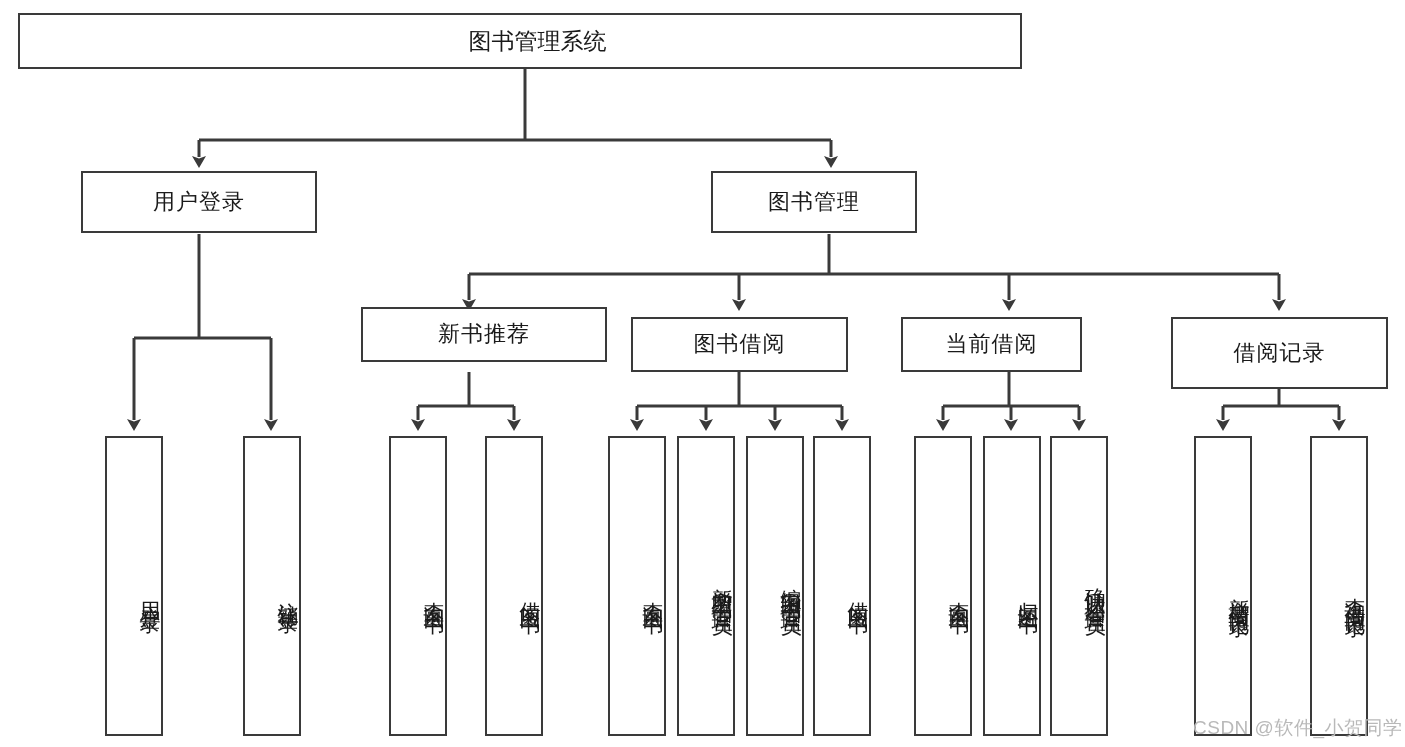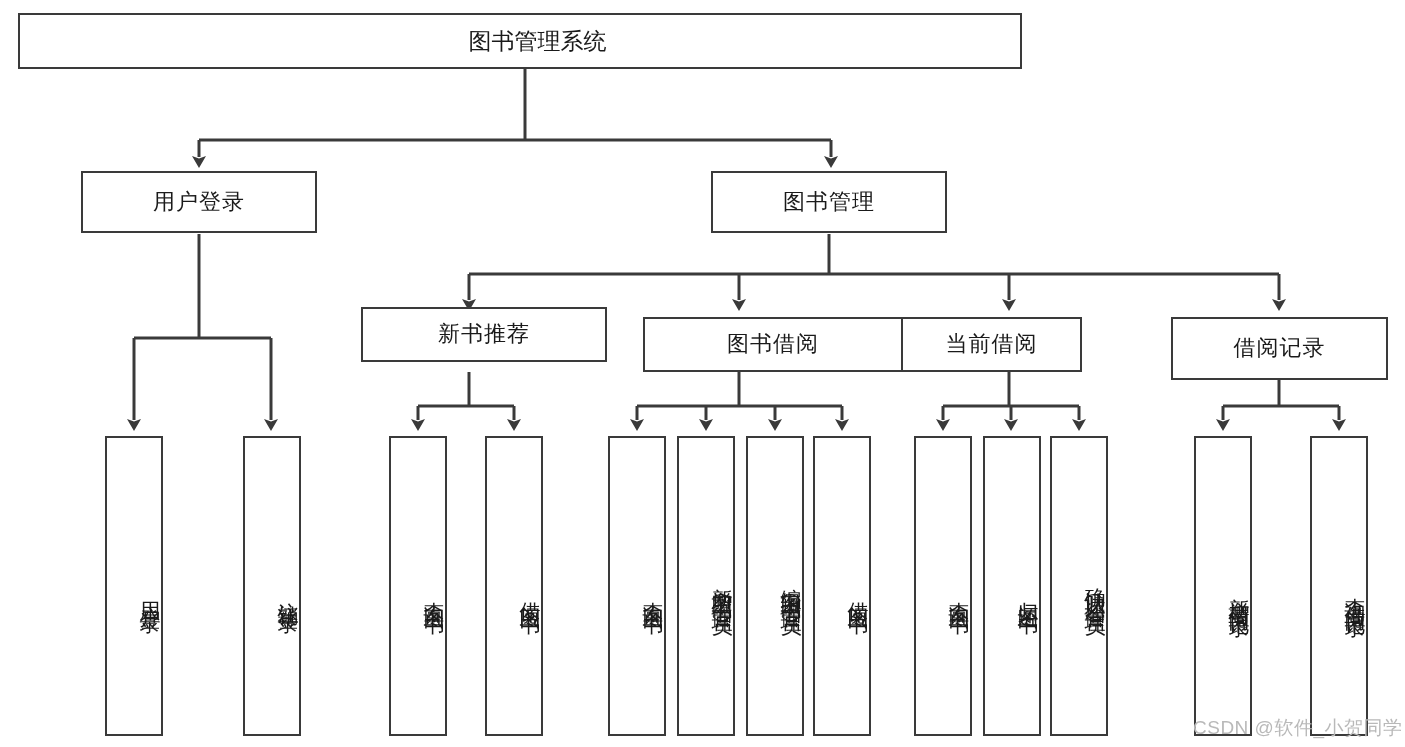--- a/index.html
+++ b/index.html
@@ -129,29 +129,29 @@
       <path d="M1223,406 L1339,406"></path>
       <path d="M1223,406 L1223,420" marker-end="url(#arrow)"></path>
       <path d="M1339,406 L1339,420" marker-end="url(#arrow)"></path>
     </g>
   </svg>
 
   <div class="node root" style="left:18px; top:13px; width:1004px; height:56px;">图书管理系统</div>
 
   <div class="node horiz" style="left:81px; top:171px; width:236px; height:62px;">用户登录</div>
 
-  <div class="node horiz" style="left:711px; top:171px; width:236px; height:62px;">图书管理</div>
+  <div class="node horiz" style="left:711px; top:171px; width:206px; height:62px;">图书管理</div>
 
   <div class="node horiz" style="left:361px; top:307px; width:246px; height:55px;">新书推荐</div>
 
-  <div class="node horiz" style="left:631px; top:317px; width:260px; height:55px;margin-left:12px;">图书借阅</div>
+  <div class="node horiz" style="left:631px; top:317px; width:217px; height:55px;">图书借阅</div>
 
   <div class="node horiz" style="left:901px; top:317px; width:181px; height:55px;">当前借阅</div>
 
-  <div class="node horiz" style="left:1171px; top:317px; width:217px; height:63px;">借阅记录</div>
+  <div class="node horiz" style="left:1171px; top:317px; width:217px; height:72px;">借阅记录</div>
 
   <div class="node vert" style="left:105px; top:436px; width:58px; height:300px;">用户登录</div>
 
   <div class="node vert" style="left:243px; top:436px; width:58px; height:300px;">注销登录</div>
 
   <div class="node vert" style="left:389px; top:436px; width:58px; height:300px;">查询图书</div>
 
   <div class="node vert" style="left:485px; top:436px; width:58px; height:300px;">借阅图书</div>
 
   <div class="node vert" style="left:608px; top:436px; width:58px; height:300px;">查询图书</div>

